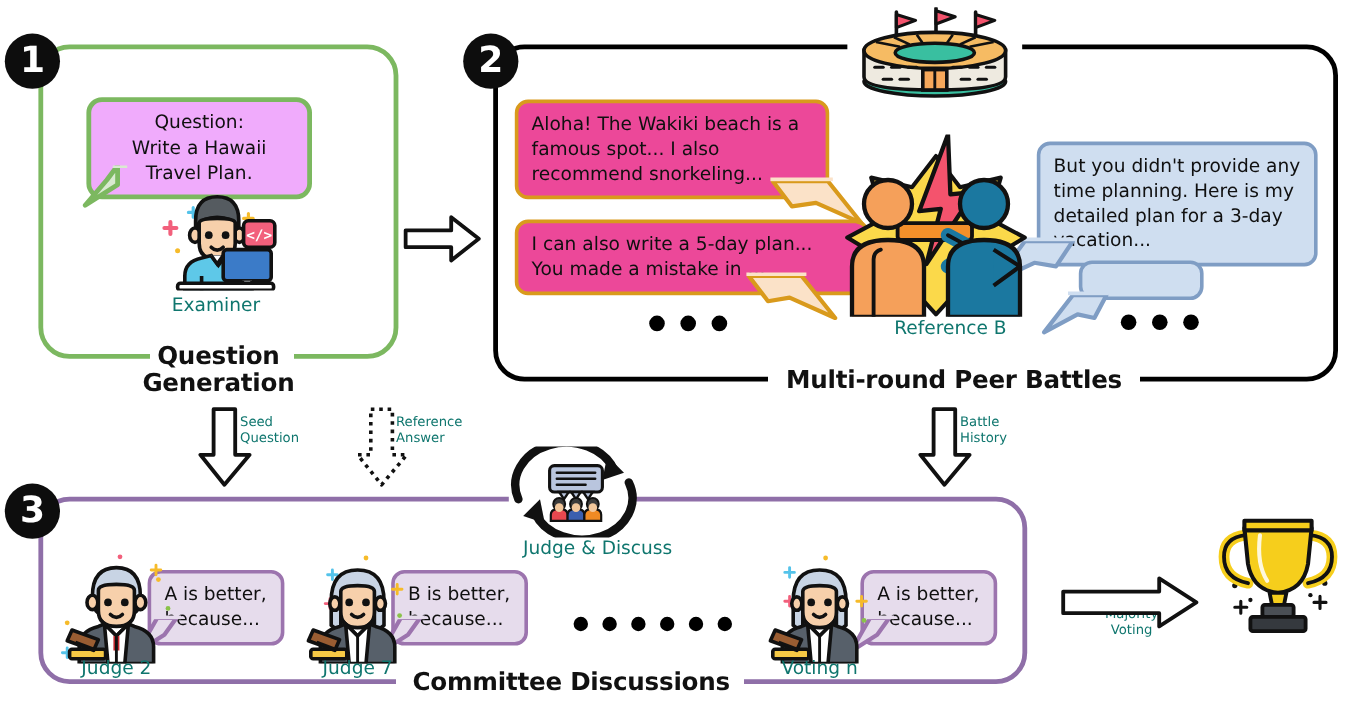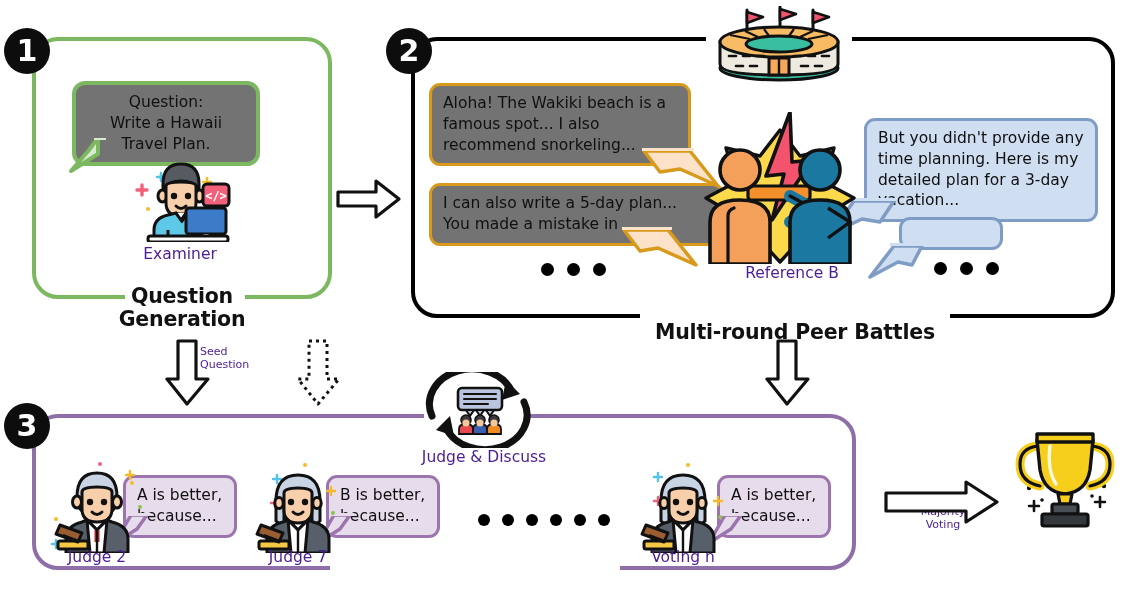--- a/index.html
+++ b/index.html
@@ -60,33 +60,33 @@
     position: absolute;
     border-radius: 11px;
     border: 3.5px solid #000;
     padding: 7px 11px 8px 11px;
     font-size: 15.5px;
     line-height: 1.34;
     color: #101010;
     white-space: pre-line;
     z-index: 6;
   }
-  .bubble-green  { background: #737373; border-color: #7cb860; border-width: 4px; border-radius: 13px; }
-  .bubble-orange { background: #737373; border-color: #d99a1c; }
+  .bubble-green  { background: #f0abfc; border-color: #7cb860; border-width: 4px; border-radius: 13px; }
+  .bubble-orange { background: #ec4899; border-color: #d99a1c; }
   .bubble-blue   { background: #cfdef0; border-color: #7f9dc4; }
   .bubble-purple { background: #e6dcec; border-color: #9c74ae; }
 
   
   .tail { position: absolute; z-index: 7; }
 
   
   .label {
     position: absolute;
     font-size: 15.5px;
-    color: #4c1d95;
+    color: #0f766e;
     white-space: pre;
     text-align: center;
     line-height: 1.2;
     z-index: 9;
   }
   .label-arrow { font-size: 11px; line-height: 1.22; }
 
   
   .dots { position: absolute; display: flex; align-items: center; z-index: 9; }
   .dots i { display: block; background: #000; border-radius: 50%; }
@@ -157,21 +157,21 @@
 
   <svg class="abs" style="left:336px; top:178px; z-index:12;" width="66" height="42" viewBox="0 0 66 42">
     <path d="M2 14 L40 14 L40 3 L63 21 L40 39 L40 28 L2 28 Z" fill="#ffffff" stroke="#111" stroke-width="3.2" stroke-linejoin="round"></path>
   </svg>
 
   <div class="panel panel-black" style="left:411px; top:37px; width:704px; height:281px;"></div>
   <div class="frame-mask" style="left:640px; top:308px; width:310px; height:18px;"></div>
 
   <div class="badge" style="left:386px; top:28px;">2</div>
 
-  <div class="caption" style="left:645px; top:305px; width:300px;margin-top:16px;">Multi-round Peer Battles</div>
+  <div class="caption" style="left:645px; top:305px; width:300px;">Multi-round Peer Battles</div>
 
   <div class="figure" style="left:706px; top:6px; z-index:14;">
     <svg width="146" height="78" viewBox="0 0 146 78">
       <rect x="0" y="0" width="146" height="78" fill="#ffffff"></rect>
 
       <path d="M41 30 L41 4" stroke="#111" stroke-width="3" stroke-linecap="round"></path>
       <path d="M41 6 L57 11 L41 17 Z" fill="#f4536d" stroke="#111" stroke-width="2.6" stroke-linejoin="round"></path>
       <path d="M74 26 L74 1" stroke="#111" stroke-width="3" stroke-linecap="round"></path>
       <path d="M74 3 L90 8 L74 14 Z" fill="#f4536d" stroke="#111" stroke-width="2.6" stroke-linejoin="round"></path>
       <path d="M107 30 L107 4" stroke="#111" stroke-width="3" stroke-linecap="round"></path>
@@ -280,31 +280,36 @@
 
   <svg class="abs" style="left:165px; top:339px; z-index:12;" width="46" height="68" viewBox="0 0 46 68">
     <path d="M13 2 L31 2 L31 40 L43 40 L22 65 L2 40 L13 40 Z" fill="#ffffff" stroke="#111" stroke-width="3.2" stroke-linejoin="round"></path>
   </svg>
   <div class="label label-arrow" style="left:200px; top:345px; width:130px; text-align:left; white-space:pre-line;">Seed
 Question</div>
 
   <svg class="abs" style="left:296px; top:339px; z-index:12;" width="46" height="68" viewBox="0 0 46 68">
     <path d="M13 2 L31 2 L31 40 L43 40 L22 65 L2 40 L13 40 Z" fill="#ffffff" stroke="#111" stroke-width="3" stroke-linejoin="round" stroke-dasharray="3 4"></path>
   </svg>
+  <div class="label label-arrow" style="left:330px; top:345px; width:140px; text-align:left; white-space:pre-line;">Reference
+Answer</div>
 
   <svg class="abs" style="left:765px; top:339px; z-index:12;" width="46" height="68" viewBox="0 0 46 68">
     <path d="M13 2 L31 2 L31 40 L43 40 L22 65 L2 40 L13 40 Z" fill="#ffffff" stroke="#111" stroke-width="3.2" stroke-linejoin="round"></path>
   </svg>
+  <div class="label label-arrow" style="left:800px; top:345px; width:120px; text-align:left; white-space:pre-line;">Battle
+History</div>
 
   <div class="panel panel-purple" style="left:32px; top:414px; width:824px; height:156px;"></div>
   <div class="frame-mask" style="left:330px; top:560px; width:290px; height:18px;"></div>
   <div class="frame-mask" style="left:424px; top:406px; width:88px; height:18px;"></div>
 
   <div class="badge" style="left:4px; top:403px;">3</div>
 
+  <div class="caption" style="left:330px; top:557px; width:292px;">Committee Discussions</div>
 
   <div class="figure" style="left:420px; top:372px; z-index:16;">
     <svg width="116" height="76" viewBox="0 0 116 76">
       <rect x="6" y="36" width="104" height="12" fill="#ffffff"></rect>
 
       <path d="M12 44 A34 28 0 0 1 92 20" fill="none" stroke="#111" stroke-width="7" stroke-linecap="round"></path>
       <path d="M86 8 L100 22 L82 28 Z" fill="#111"></path>
       <path d="M104 30 A34 28 0 0 1 26 56" fill="none" stroke="#111" stroke-width="7" stroke-linecap="round"></path>
       <path d="M30 44 L16 58 L34 64 Z" fill="#111"></path>
 
@@ -322,21 +327,21 @@
       <path d="M39 62 l0 -5 q0 -5 7 -5 q7 0 7 5 l0 5 z" fill="#e8484f" stroke="#111" stroke-width="1.8"></path>
       <circle cx="46" cy="51" r="3.6" fill="#f2c79b"></circle>
       <circle cx="60" cy="48" r="5" fill="#3b3b3b" stroke="#111" stroke-width="1.6"></circle>
       <path d="M53 62 l0 -5 q0 -5 7 -5 q7 0 7 5 l0 5 z" fill="#3b5fae" stroke="#111" stroke-width="1.8"></path>
       <circle cx="60" cy="51" r="3.6" fill="#f2c79b"></circle>
       <circle cx="74" cy="48" r="5" fill="#3b3b3b" stroke="#111" stroke-width="1.6"></circle>
       <path d="M67 62 l0 -5 q0 -5 7 -5 q7 0 7 5 l0 5 z" fill="#f08a23" stroke="#111" stroke-width="1.8"></path>
       <circle cx="74" cy="51" r="3.6" fill="#f2c79b"></circle>
     </svg>
   </div>
-  <div class="label" style="left:389px; top:448px; width:190px; z-index:17;">Judge &amp; Discuss</div>
+  <div class="label" style="left:403px; top:448px; width:190px; z-index:17;">Judge &amp; Discuss</div>
 
   <div class="figure" style="left:44px; top:455px;">
     <svg width="106" height="98" viewBox="0 0 106 98">
       <g>
         <path d="M12 89 l0 -4 M12 89 l0 4 M12 89 l-4 0 M12 89 l4 0" stroke="#54c3ea" stroke-width="2.4" stroke-linecap="round"></path>
         <circle cx="56" cy="9" r="2" fill="#f2607c"></circle>
         <circle cx="88" cy="28" r="2" fill="#f6bb2a"></circle>
         <circle cx="96" cy="52" r="2" fill="#8ac24a"></circle>
         <circle cx="12" cy="64" r="2" fill="#f6bb2a"></circle>
         <path d="M86 20 l0 -4 M86 20 l0 4 M86 20 l-4 0 M86 20 l4 0" stroke="#f6bb2a" stroke-width="2.4" stroke-linecap="round"></path>

